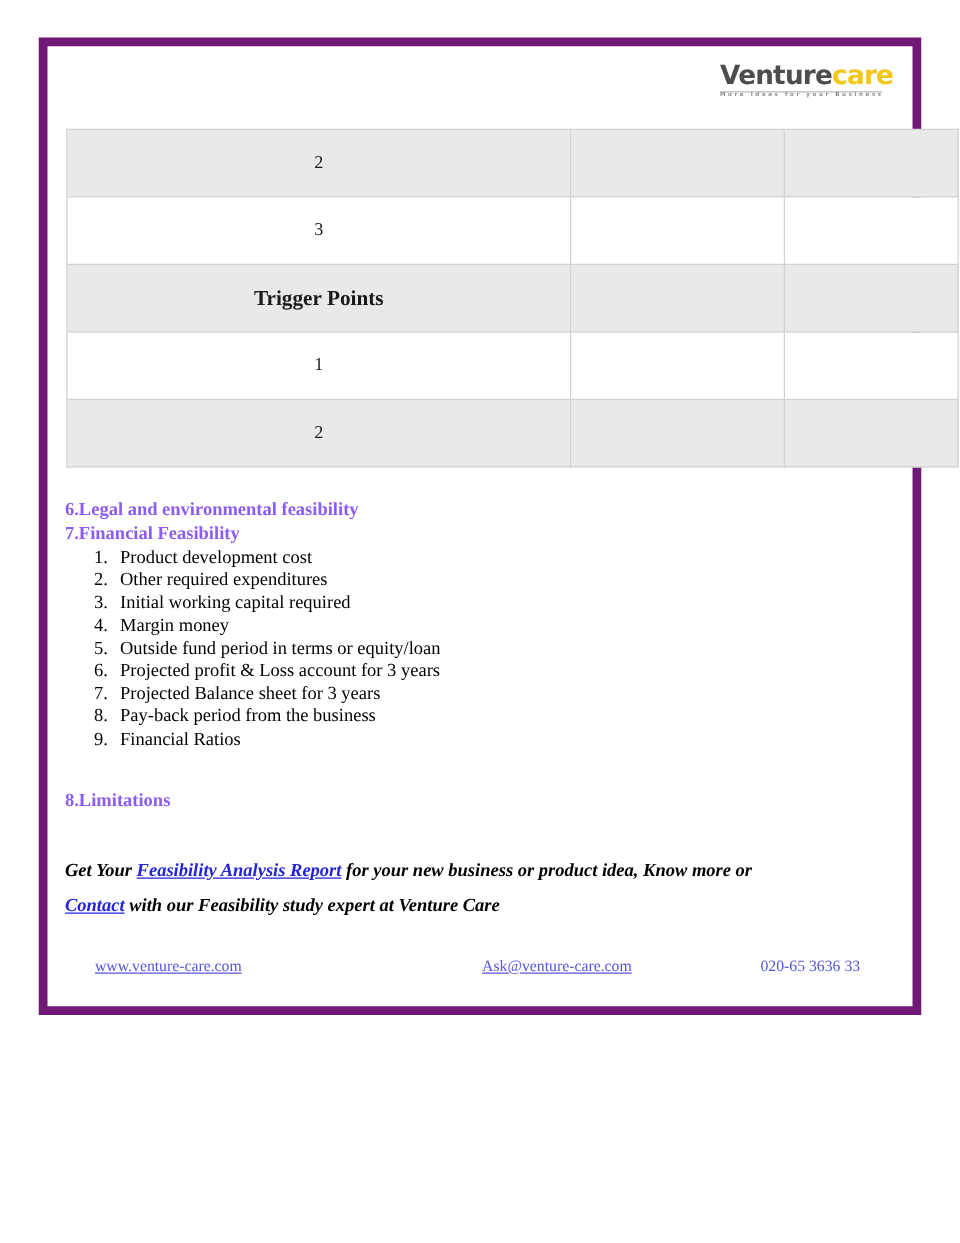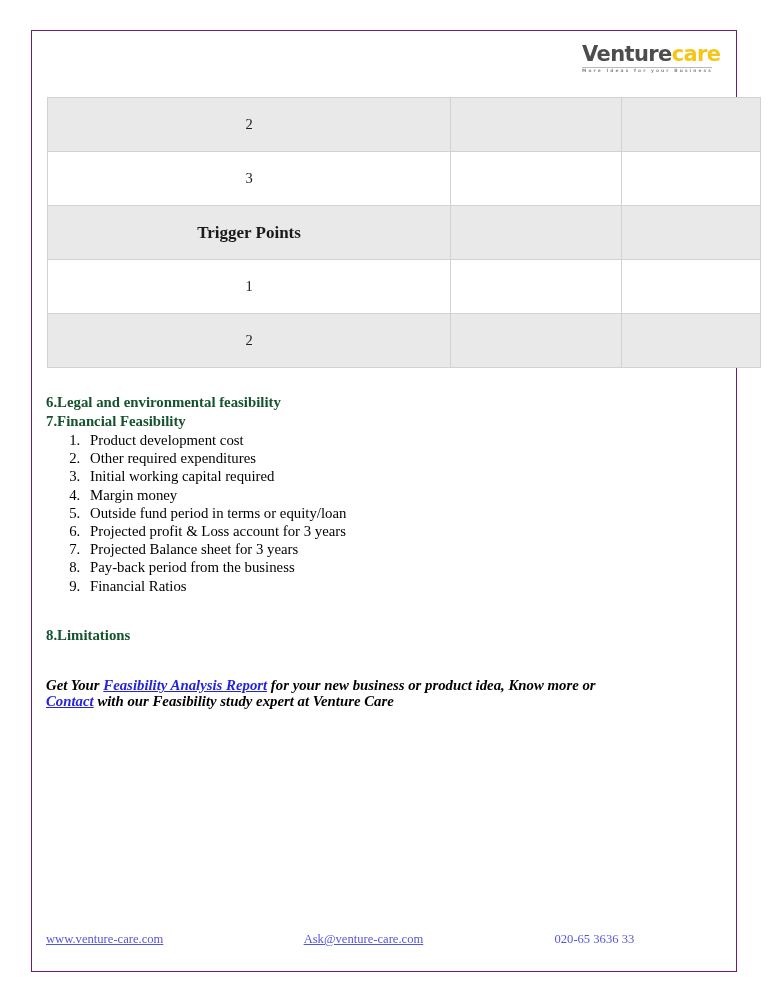--- a/index.html
+++ b/index.html
@@ -13,22 +13,22 @@
     font-family: "Liberation Serif", serif;
     color: #000000;
     overflow: hidden;
   }
 
   #page {
     position: absolute;
     left: 31px;
     top: 30px;
     width: 706px;
-    height: 942px;
-    border: 1px solid #701a75;
+    height: 782px;
+    border: 7px solid #701a75;
     box-sizing: border-box;
     background: #ffffff;
   }
 
   
   #logo-block {
     position: absolute;
     right: 24px;
     top: 13px;
     width: 130px;
@@ -88,65 +88,65 @@
   #content {
     position: absolute;
     left: 14px;
     top: 362px;
     width: 660px;
   }
   .section-heading {
     font-size: 14.8px;
     font-weight: bold;
     line-height: 18.5px;
-    color: #14532d;
+    color: #8b5cf6;
     white-space: nowrap;
   }
   ol.feas-list {
     margin: 1px 0 0 0;
     padding-left: 38px;
     list-style-type: decimal;
     font-size: 14.8px;
     line-height: 18.2px;
   }
   ol.feas-list li {
     padding-left: 6px;
   }
   #limitations-heading {
     margin-top: 31px;
   }
   #cta-paragraph {
     margin-top: 33px;
     font-size: 14.8px;
     font-weight: bold;
     font-style: italic;
-    line-height: 16px;
+    line-height: 28px;
     width: 600px;
   }
   #cta-paragraph a {
     color: #2323dd;
     text-decoration: underline;
     font-weight: bold;
     font-style: italic;
   }
 
   
   #footer {
     position: absolute;
     left: 14px;
     bottom: 24px;
     width: 678px;
     display: flex;
     align-items: baseline;
     font-size: 12.6px;
     color: #5555dd;
   }
-  #footer .f-left   { width: 38%; text-align: left; }
-  #footer .f-center { width: 37%; }
-  #footer .f-right  { width: 25%; text-align: left; }
+  #footer .f-left   { width: 38%; text-align: left; margin-left: 24px; }
+  #footer .f-center { width: 37%; text-align: center; }
+  #footer .f-right  { width: 25%; text-align: center; }
   #footer a {
     color: #5555dd;
     text-decoration: underline;
   }
   #footer .phone { color: #5555dd; text-decoration: none; }
 </style>
 </head>
 <body>
 
 <div id="page">

